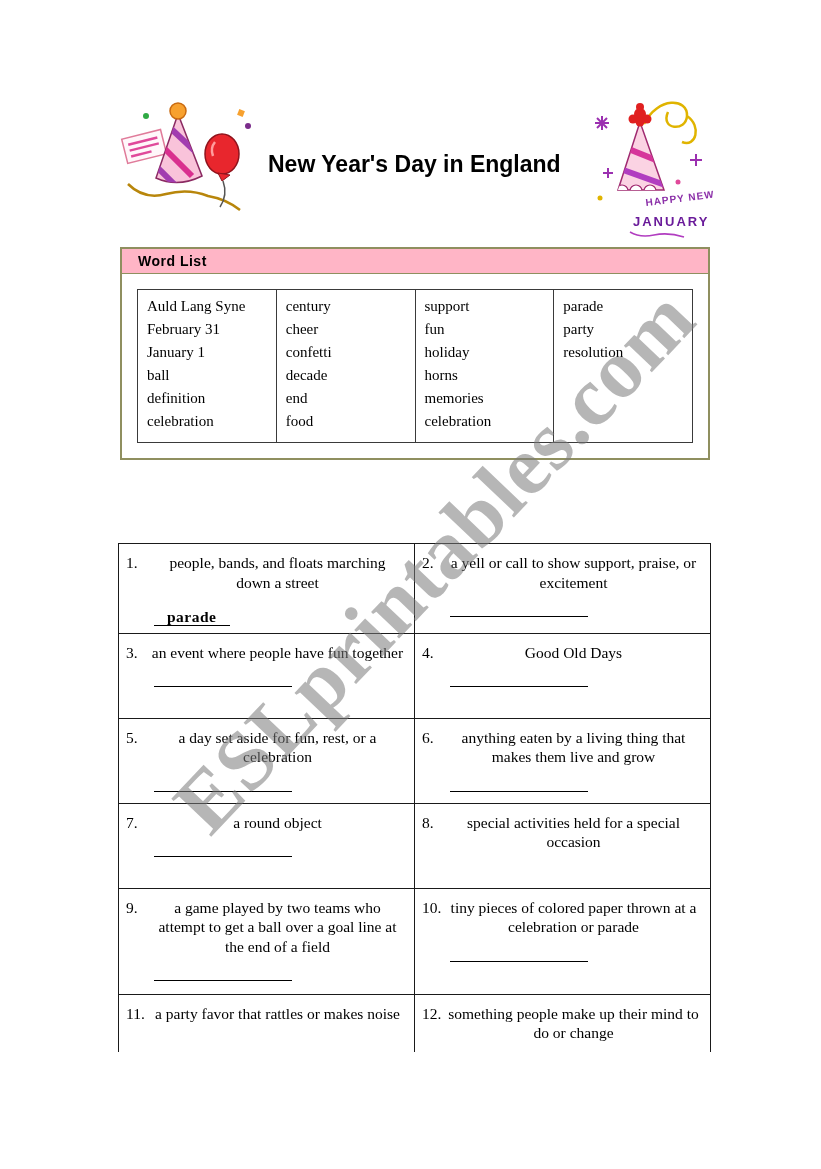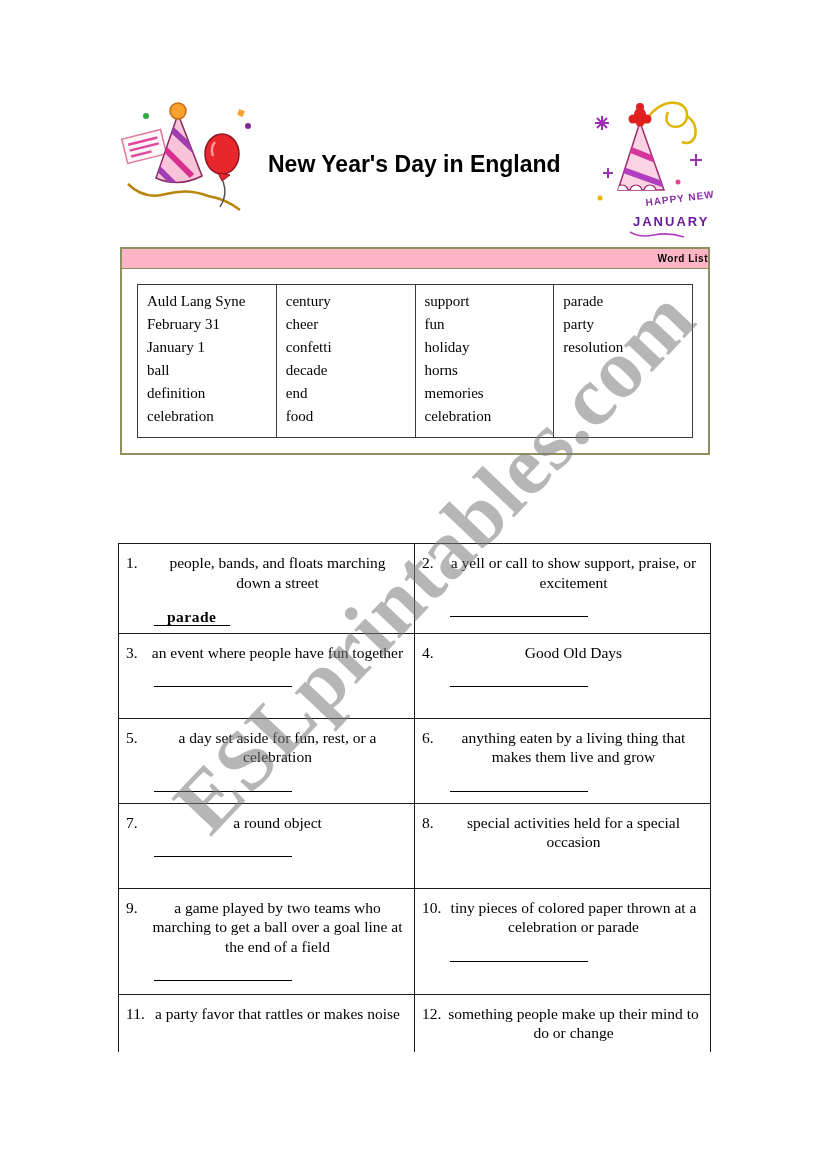--- a/index.html
+++ b/index.html
@@ -13,22 +13,22 @@
     position:absolute; left:268px; top:151px;
     font-family:"Liberation Sans", sans-serif;
     font-weight:bold; font-size:23px; white-space:nowrap;
   }
   .clip-left { position:absolute; left:116px; top:98px; }
   .clip-right { position:absolute; left:588px; top:90px; }
 
   .wordlist { position:absolute; left:120px; top:247px; width:590px; border:2px solid #8f8f5f; background:#fff; }
   .wordlist-header {
     background:#ffb5c6; border-bottom:1px solid #8f8f5f;
-    text-align:right; font-family:"Liberation Sans", sans-serif;
-    font-weight:bold; font-size:10px; padding:4px 0; letter-spacing:0.5px;
+    text-align:left; font-family:"Liberation Sans", sans-serif;
+    font-weight:bold; font-size:14px; padding:4px 16px; letter-spacing:0.5px;
   }
   .wordlist-body { padding:15px;font-family:Liberation Serif, serif; }
   .wordlist-table { width:100%; border-collapse:collapse; table-layout:fixed; }
   .wordlist-table td {
     border:1px solid #3a3a3a; vertical-align:top;
     padding:5px 4px 9px 9px; font-size:15px; line-height:23px;
   }
   .word { white-space:nowrap; }
 
   .instructions { position:absolute; left:118px; top:490px; font-weight:bold; font-size:15.5px; }
@@ -239,21 +239,21 @@
         <div class="def">
           <span class="num">8.</span>
           <span class="txt">special activities held for a special occasion</span>
         </div>
       </td>
     </tr>
     <tr>
       <td>
         <div class="def">
           <span class="num">9.</span>
-          <span class="txt">a game played by two teams who marching to get a ball over a goal line at the end of a field</span>
+          <span class="txt">a game played by two teams who attempt to get a ball over a goal line at the end of a field</span>
         </div>
         <div class="blank"></div>
       </td>
       <td>
         <div class="def">
           <span class="num">10.</span>
           <span class="txt">tiny pieces of colored paper thrown at a celebration or parade</span>
         </div>
         <div class="blank"></div>
       </td>

